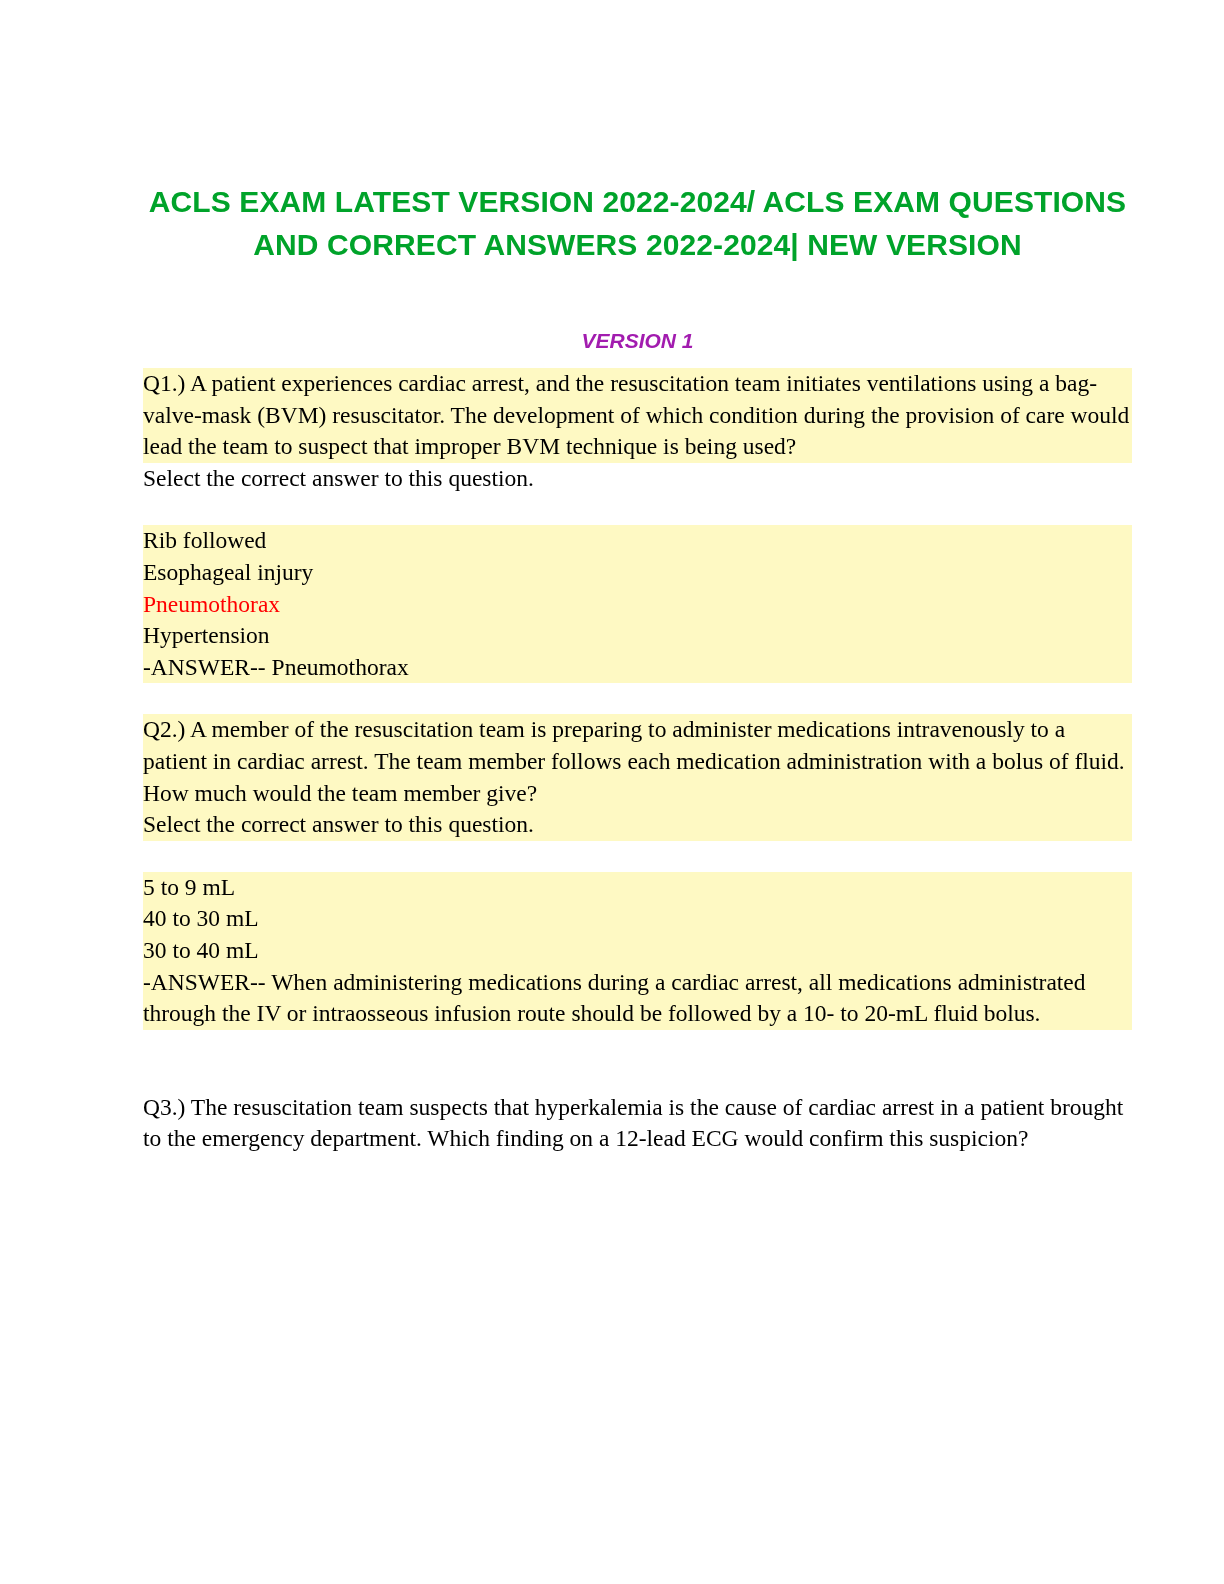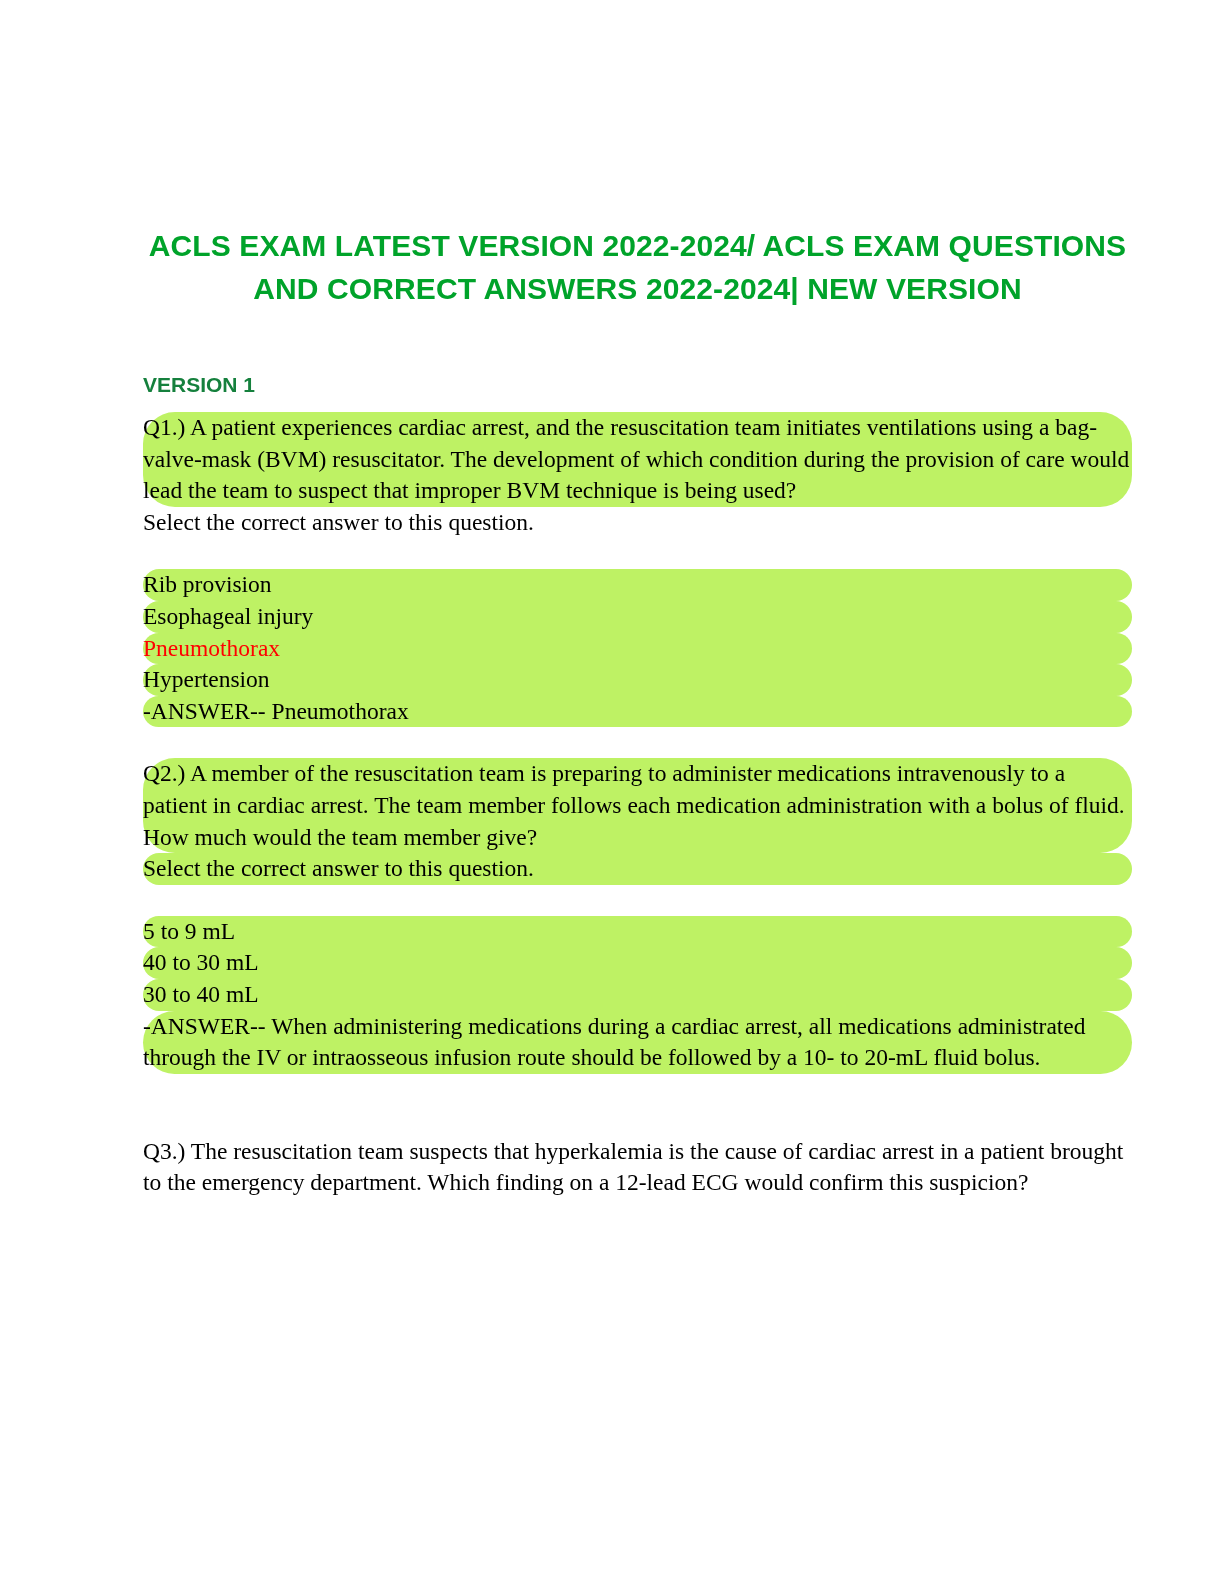--- a/index.html
+++ b/index.html
@@ -13,52 +13,52 @@
     font-family: "Liberation Serif", serif;
     color: #000000;
     overflow: hidden;
   }
   .page {
     position: relative;
     width: 1224px;
     height: 1300px;
     box-sizing: border-box;
     padding: 180px 92px 0 143px;
-    margin-top: 44px;
   }
   .doc-title {
     font-family: "Liberation Sans", sans-serif;
     font-weight: bold;
     font-size: 30px;
     line-height: 43px;
     color: #00a32a;
     text-align: center;
     margin: 0 0 0 0;
     letter-spacing: 0.1px;
   }
   .spacer-1 { height: 62px; }
   .version-heading {
     font-family: "Liberation Sans", sans-serif;
     font-weight: bold;
     font-size: 21px;
     line-height: 26px;
-    color: #15803d;
+    color: #a21caf;
+    text-align: center;
     margin: 0;
+    font-style: italic;
   }
   .spacer-2 { height: 14px; }
 
   .block {
     font-size: 23.5px;
     line-height: 31.6px;
     margin: 0;
     text-align: left;
   }
   .hl {
-    background: #bef264;
-    border-radius: 32px;
+    background: #fef9c3;
   }
   .q-text {
     margin: 0;
   }
   .opt {
     margin: 0;
   }
   .opt.answer-red {
     color: #ff0000;
   }
@@ -76,21 +76,21 @@
   <div class="spacer-1"></div>
 
   <h2 class="version-heading">VERSION 1</h2>
 
   <div class="spacer-2"></div>
 
   <div class="q-block">
     <p class="block q-text hl">Q1.) A patient experiences cardiac arrest, and the resuscitation team initiates ventilations using a bag-valve-mask (BVM) resuscitator. The development of which condition during the provision of care would lead the team to suspect that improper BVM technique is being used?</p>
     <p class="block q-text">Select the correct answer to this question.</p>
     <div class="gap-sm"></div>
-    <p class="block opt hl">Rib provision</p>
+    <p class="block opt hl">Rib followed</p>
     <p class="block opt hl">Esophageal injury</p>
     <p class="block opt answer-red hl">Pneumothorax</p>
     <p class="block opt hl">Hypertension</p>
     <p class="block hl">-ANSWER-- Pneumothorax</p>
   </div>
 
   <div class="gap-md"></div>
 
   <div class="q-block">
     <p class="block q-text hl">Q2.)  A member of the resuscitation team is preparing to administer medications intravenously to a patient in cardiac arrest. The team member follows each medication administration with a bolus of fluid. How much would the team member give?</p>

